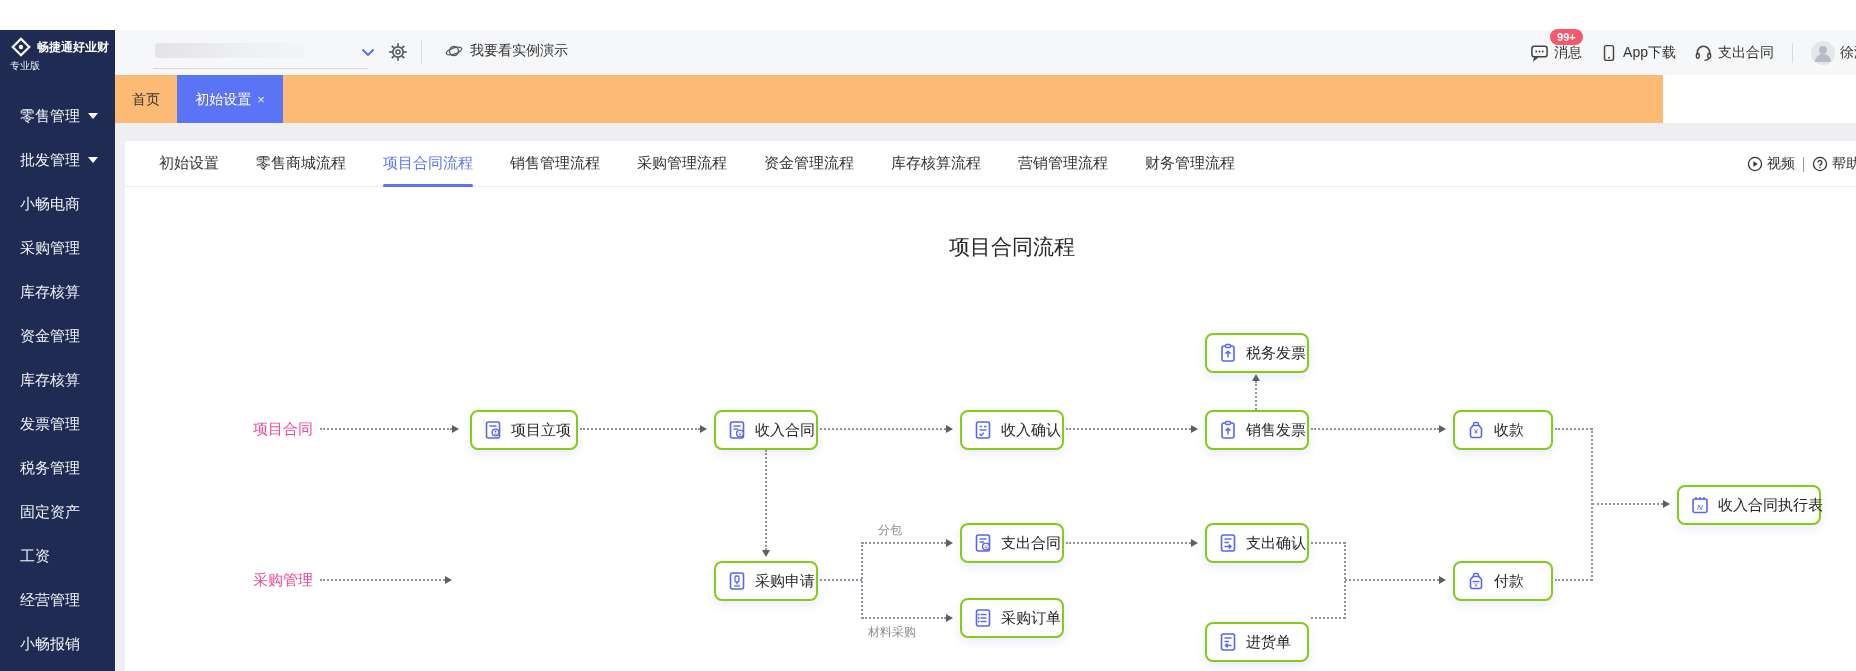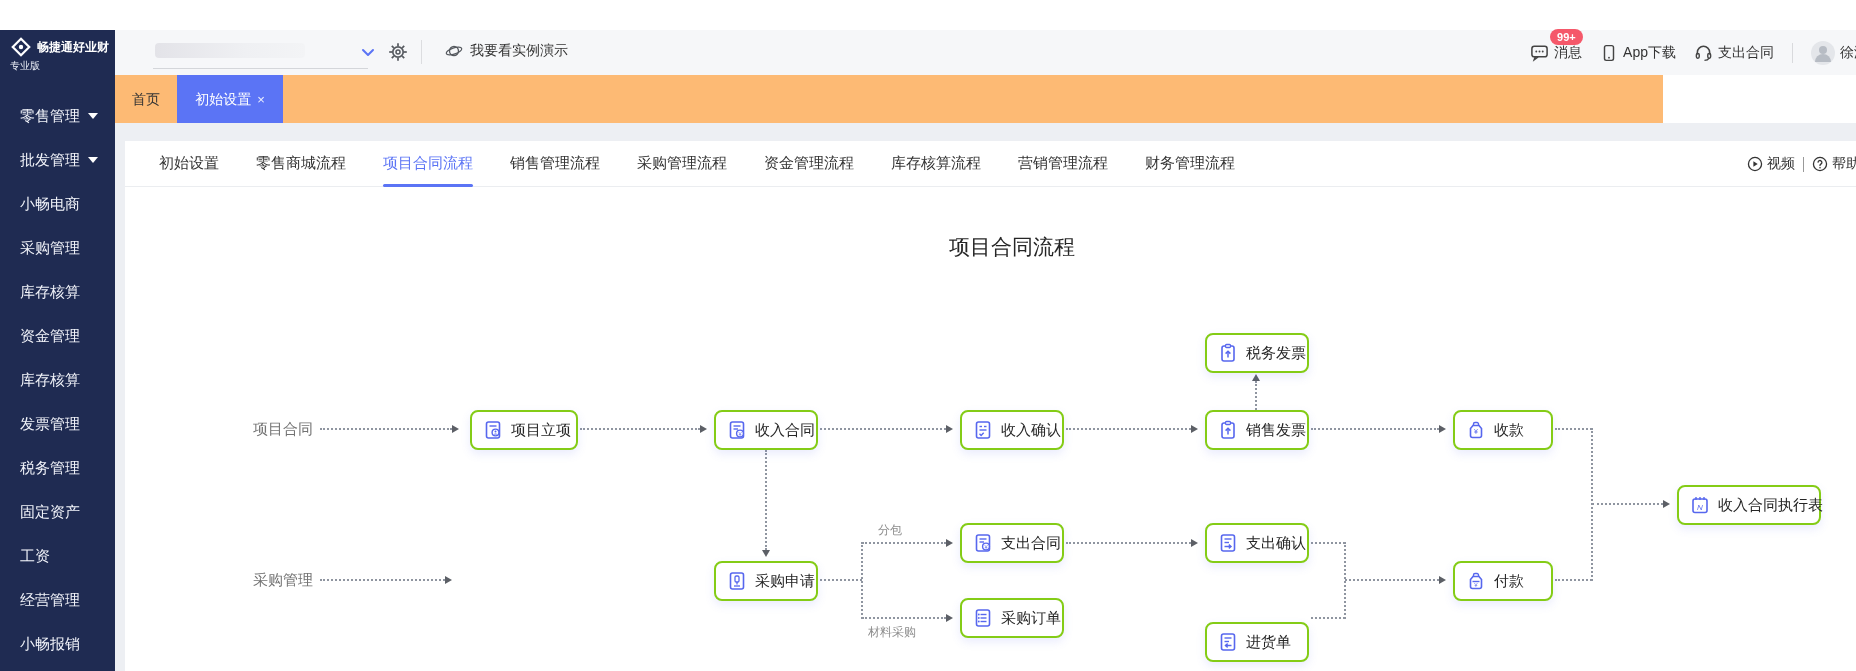--- a/index.html
+++ b/index.html
@@ -62,21 +62,21 @@
   .subtab.active::after { content:""; position:absolute; left:0; right:0; bottom:0; height:3px;
     background:#5b74f5; border-radius:2px; }
   .subtab-tools { position:absolute; right:-6px; top:0; height:46px; display:flex; align-items:center;
     gap:8px; font-size:14px; color:#333; padding-right:2px; }
   .tool { display:flex; align-items:center; gap:4px; cursor:pointer; white-space:nowrap;text-align:right; }
   .tool-div { height:15px; border-left:1px solid #999; }
 
   
   .flow-title { position:absolute; left:1012px; top:233px; transform:translateX(-50%); font-size:21px;
     font-weight:500; color:#262626; white-space:nowrap; }
-  .lane-label { position:absolute; width:62px; font-size:15px; font-weight:500; color:#737373;
+  .lane-label { position:absolute; width:62px; font-size:15px; font-weight:500; color:#ec4899;
     white-space:nowrap; }
   .node { position:absolute; height:40px; background:#fff; border:2px solid #84cc16; border-radius:8px;
     box-shadow:0 4px 10px rgba(90,106,240,.13); display:flex; align-items:center; gap:8px;
     padding-left:11px; font-size:15px; color:#262626; cursor:pointer; white-space:nowrap; }
   .node svg { flex:0 0 20px; }
   .dash-h { position:absolute; border-top:2px dotted #8f95a0; }
   .dash-v { position:absolute; border-left:2px dotted #8f95a0; }
   .ah-r { position:absolute; width:0; height:0; border-left:7px solid #5c5f66;
     border-top:4px solid transparent; border-bottom:4px solid transparent; }
   .ah-u { position:absolute; width:0; height:0; border-bottom:7px solid #5c5f66;

